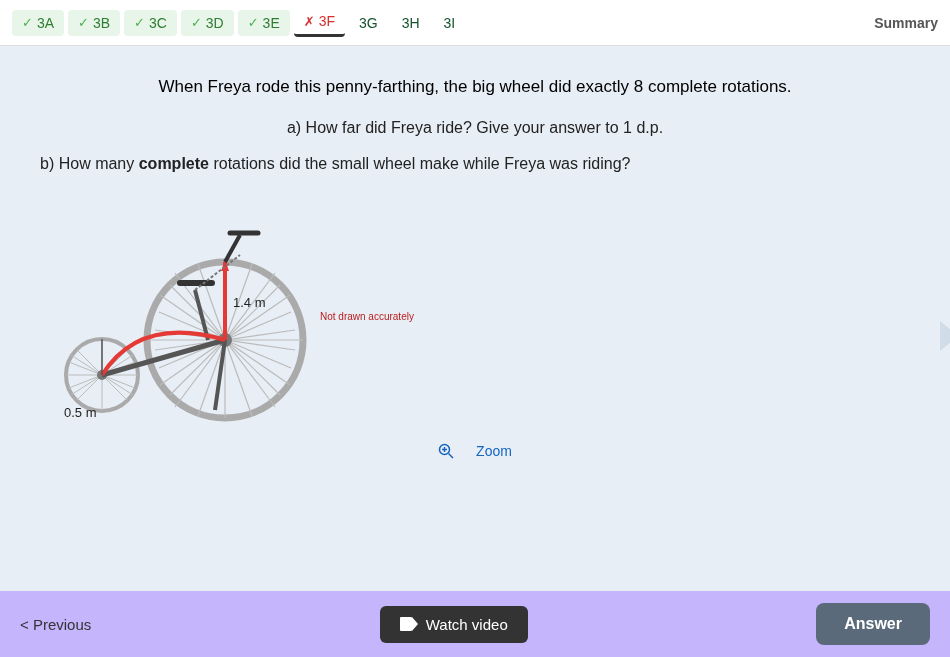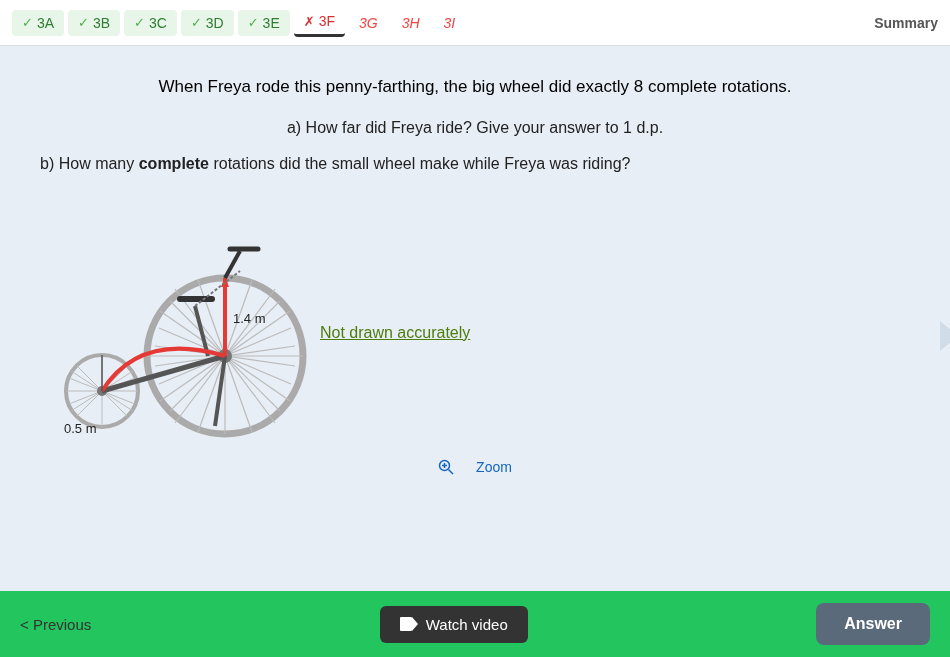--- a/index.html
+++ b/index.html
@@ -43,22 +43,21 @@
       background: #fff;
       border-bottom: 3px solid #333;
       color: #333;
     }
 
     .nav-item.error {
       color: #d32f2f;
     }
 
     .nav-item.inactive {
-      color: #ef4444;
-      font-style: italic;
+      color: #14532d;
     }
 
     .check-icon {
       color: #4caf50;
       font-size: 13px;
     }
 
     .cross-icon {
       color: #d32f2f;
       font-size: 13px;
@@ -91,67 +90,66 @@
     .sub-question {
       font-size: 16px;
       color: #222;
       margin-bottom: 12px;
       line-height: 1.5;
     }
 
     .sub-question-b {
       font-size: 16px;
       color: #222;
-      margin-bottom: 35px;
+      margin-bottom: 19px;
       line-height: 1.5;
     }
 
     .bold { font-weight: bold; }
 
     
     .image-container {
       display: flex;
       flex-direction: row;
       align-items: center;
       margin: 10px 0 6px 0;
     }
 
     .penny-farthing {
       position: relative;
       width: 280px;
       height: 240px;
     }
 
     .not-drawn {
-      font-size: 16px;
-      color: #4d7c0f;
+      font-size: 10px;
+      color: #b91c1c;
       margin-top: 4px;
       text-align: center;
-      text-decoration: underline;
     }
 
     
     .zoom-link {
       display: flex;
       align-items: center;
       gap: 22px;
       font-size: 14px;
       color: #1565c0;
       cursor: pointer;
       margin-top: 8px;
       justify-content: center;
     }
 
     
     .bottom-bar {
       position: absolute;
       bottom: 0;
       left: 0;
       right: 0;
-      background: #22c55e;
+      background: #c4b5fd;
       padding: 12px 20px;
       display: flex;
       align-items: center;
       justify-content: space-between;
     }
 
     .prev-button {
       background: transparent;
       border: none;
       font-size: 15px;

